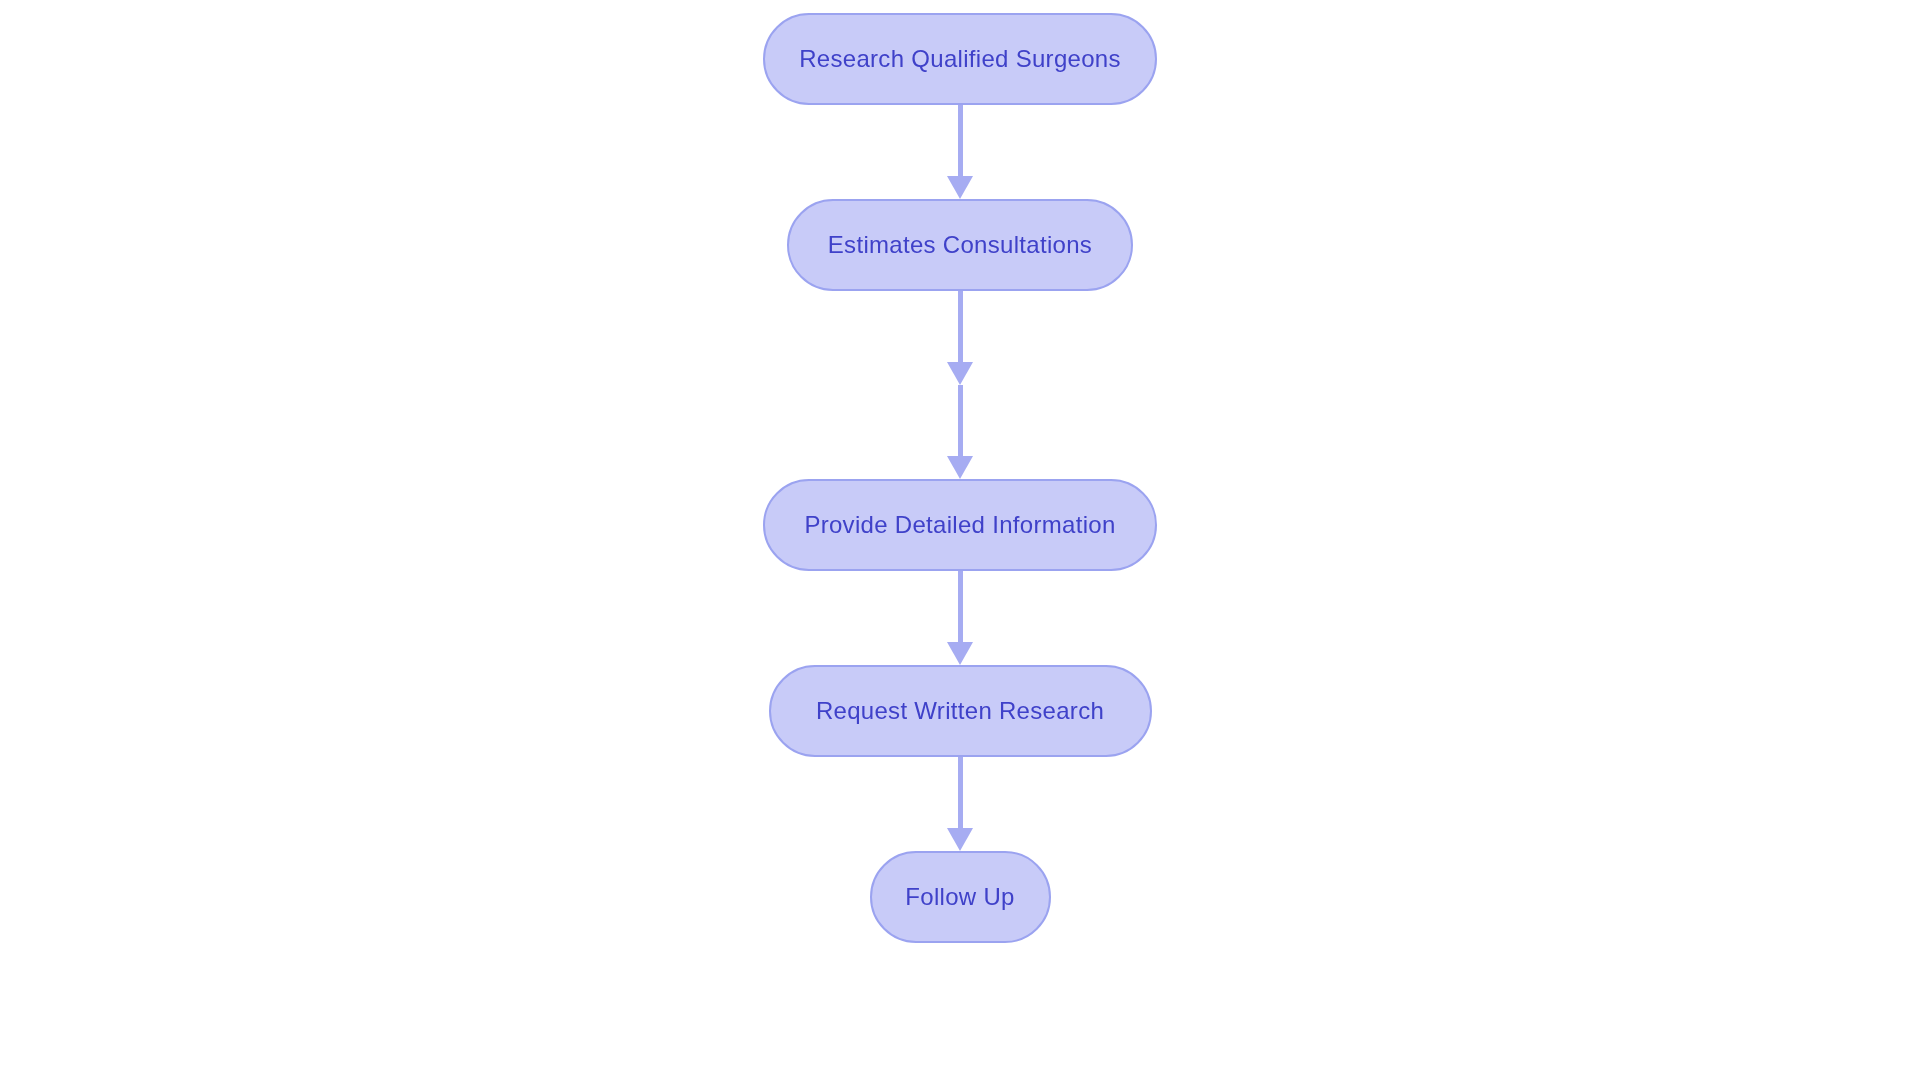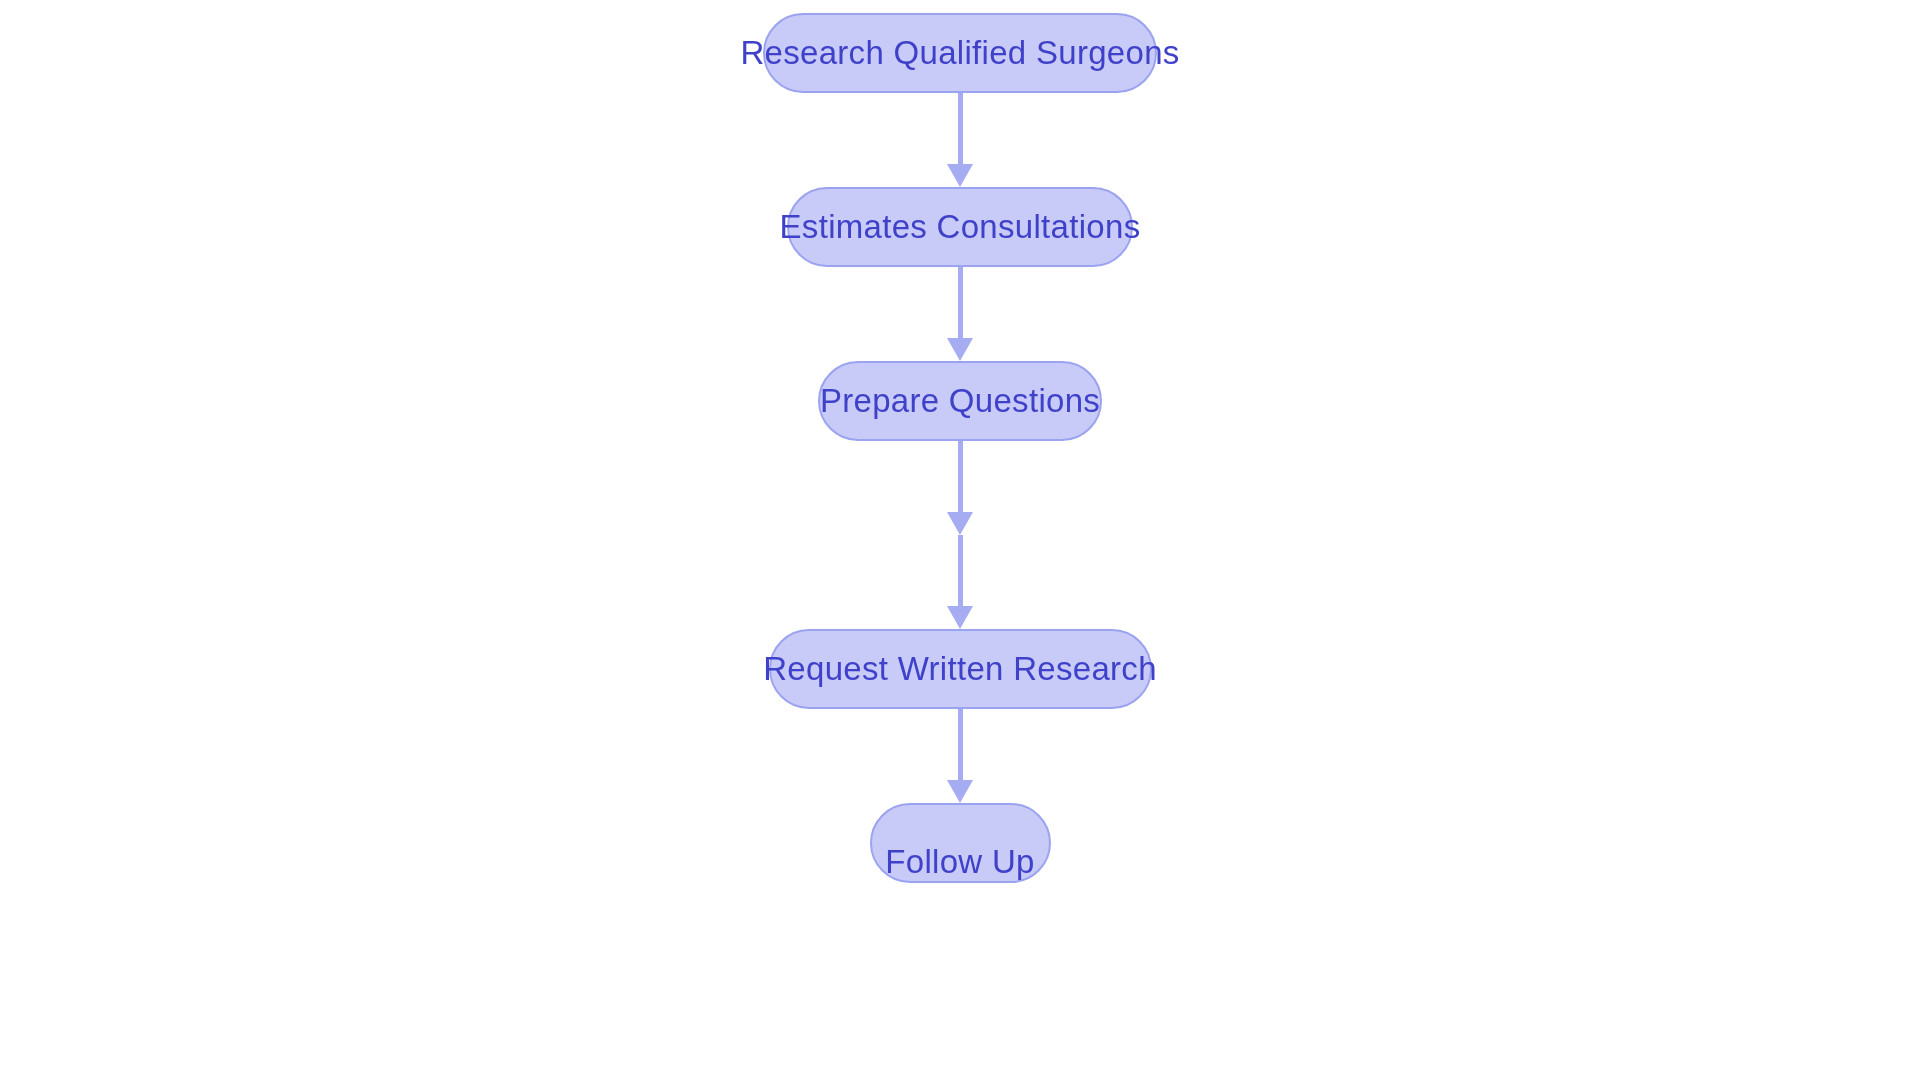--- a/index.html
+++ b/index.html
@@ -18,29 +18,29 @@
     position: absolute;
     top: 13px;
     left: 0;
     width: 100%;
     display: flex;
     flex-direction: column;
     align-items: center;
   }
 
   .node {
-    height: 80px;
+    height: 92px;
     border-radius: 48px;
     background: var(--node-fill, #c8cbf8);
     border: 2px solid var(--node-border, #9ba3f0);
     color: var(--node-text, #3f41c9);
     display: flex;
     align-items: center;
     justify-content: center;
-    font-size: 33px;
+    font-size: 24px;
     letter-spacing: 0.3px;
     white-space: nowrap;
     flex: 0 0 auto;
   }
 
   .arrow {
     height: 94px;
     width: 30px;
     display: flex;
     flex-direction: column;
@@ -75,35 +75,35 @@
         <div class="arrow-line"></div>
         <div class="arrow-head"></div>
       </div>
       <div class="node" style="width: 346px;">
         <span>Estimates Consultations</span>
       </div>
       <div class="arrow">
         <div class="arrow-line"></div>
         <div class="arrow-head"></div>
       </div>
-      <div class="node" style="width: 284px;">
-        <span>Prepare Questions</span>
-      </div>
       <div class="arrow">
         <div class="arrow-line"></div>
         <div class="arrow-head"></div>
+      </div>
+      <div class="node" style="width: 394px;">
+        <span>Provide Detailed Information</span>
       </div>
       <div class="arrow">
         <div class="arrow-line"></div>
         <div class="arrow-head"></div>
       </div>
       <div class="node" style="width: 383px;">
         <span>Request Written Research</span>
       </div>
       <div class="arrow">
         <div class="arrow-line"></div>
         <div class="arrow-head"></div>
       </div>
-      <div class="node" style="width: 181px; align-items: flex-end;">
+      <div class="node" style="width: 181px;">
         <span>Follow Up</span>
       </div>
     </div>
 </div>
 
 </body></html>

